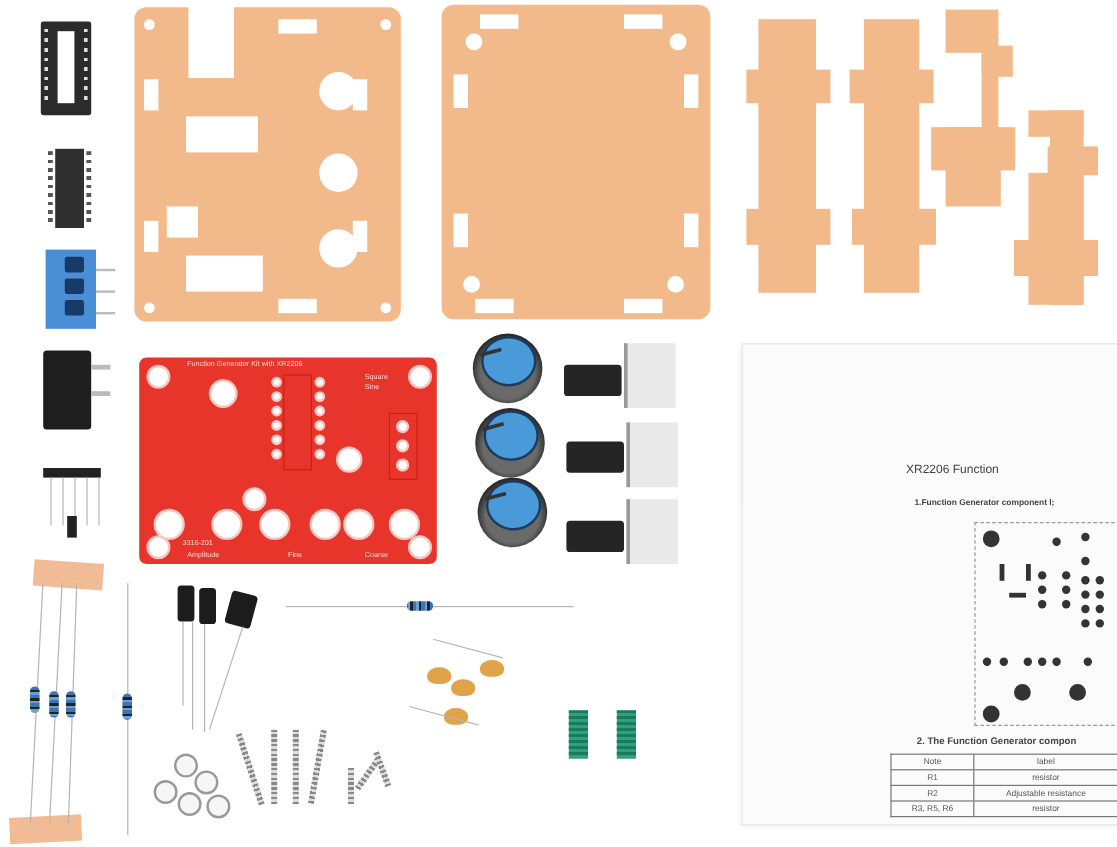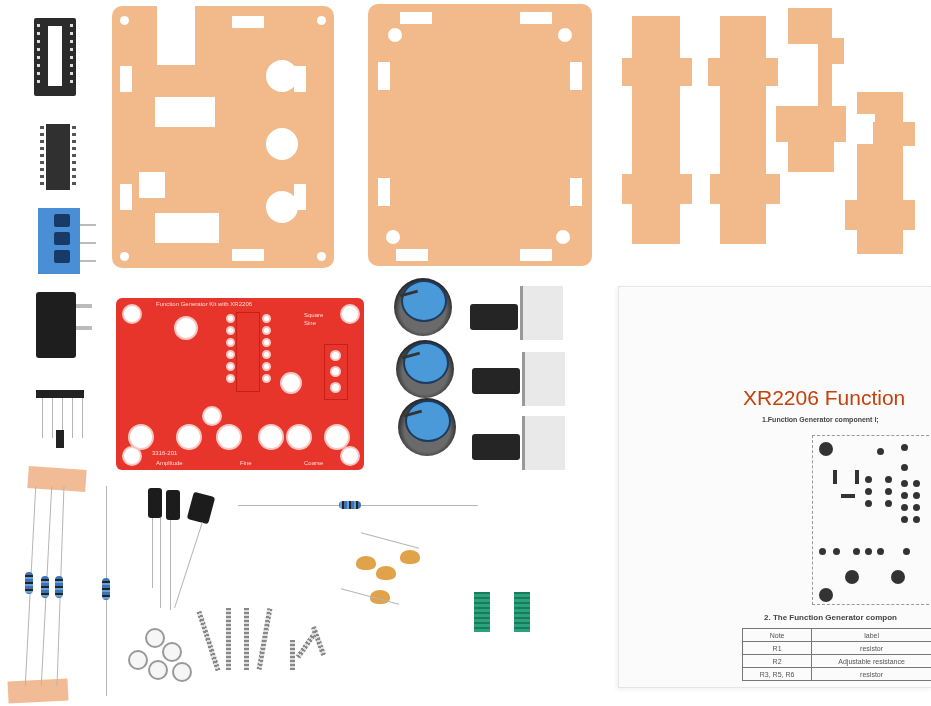--- a/index.html
+++ b/index.html
@@ -51,21 +51,21 @@
   .cap-elec { position: absolute; width: 14px; height: 30px; background: #1c1c1c; border-radius: 3px; }
   .cap-ceramic { position: absolute; width: 20px; height: 14px; background: #e0a34a; border-radius: 50% 50% 40% 40%; }
 
   .screw { position: absolute; width: 5px; background: repeating-linear-gradient(#888 0 2px, #ddd 2px 4px); }
   .washer { position: absolute; width: 16px; height: 16px; border-radius: 50%; border: 2px solid #999; background: #f6f6f6; }
   .jumper { position: absolute; width: 16px; height: 40px; background: #2aa37d;
     background-image: repeating-linear-gradient(#1b7a5b 0 2px, transparent 2px 5px); }
 
   .manual { position: absolute; left: 618px; top: 286px; width: 313px; height: 400px;
     background: #fbfbfb; border: 1px solid #e5e5e5; box-shadow: -2px 2px 4px rgba(0,0,0,.05); }
-  .manual-title { position: absolute; left: 124px; top: 99px; font-size: 21px; color: #c2410c; white-space: nowrap; }
+  .manual-title { position: absolute; left: 136px; top: 99px; font-size: 10px; color: #404040; white-space: nowrap; }
   .manual-sub { position: absolute; left: 143px; top: 129px; font-size: 7px; color: #444; font-weight: bold; white-space: nowrap; }
   .diagram { position: absolute; left: 193px; top: 148px; width: 120px; height: 168px; border: 1px dashed #999; }
   .dot { position: absolute; width: 7px; height: 7px; border-radius: 50%; background: #333; }
   .dot.big { width: 14px; height: 14px; }
   .manual-sub2 { position: absolute; left: 145px; top: 326px; font-size: 8px; color: #444; font-weight: bold; white-space: nowrap; }
   .mtable { position: absolute; left: 123px; top: 341px; width: 190px; border-collapse: collapse; font-size: 7px; color: #555; }
   .mtable td { border: 1px solid #777; padding: 1px 4px; text-align: center; height: 10px; }
 </style>
 </head>
 <body>

